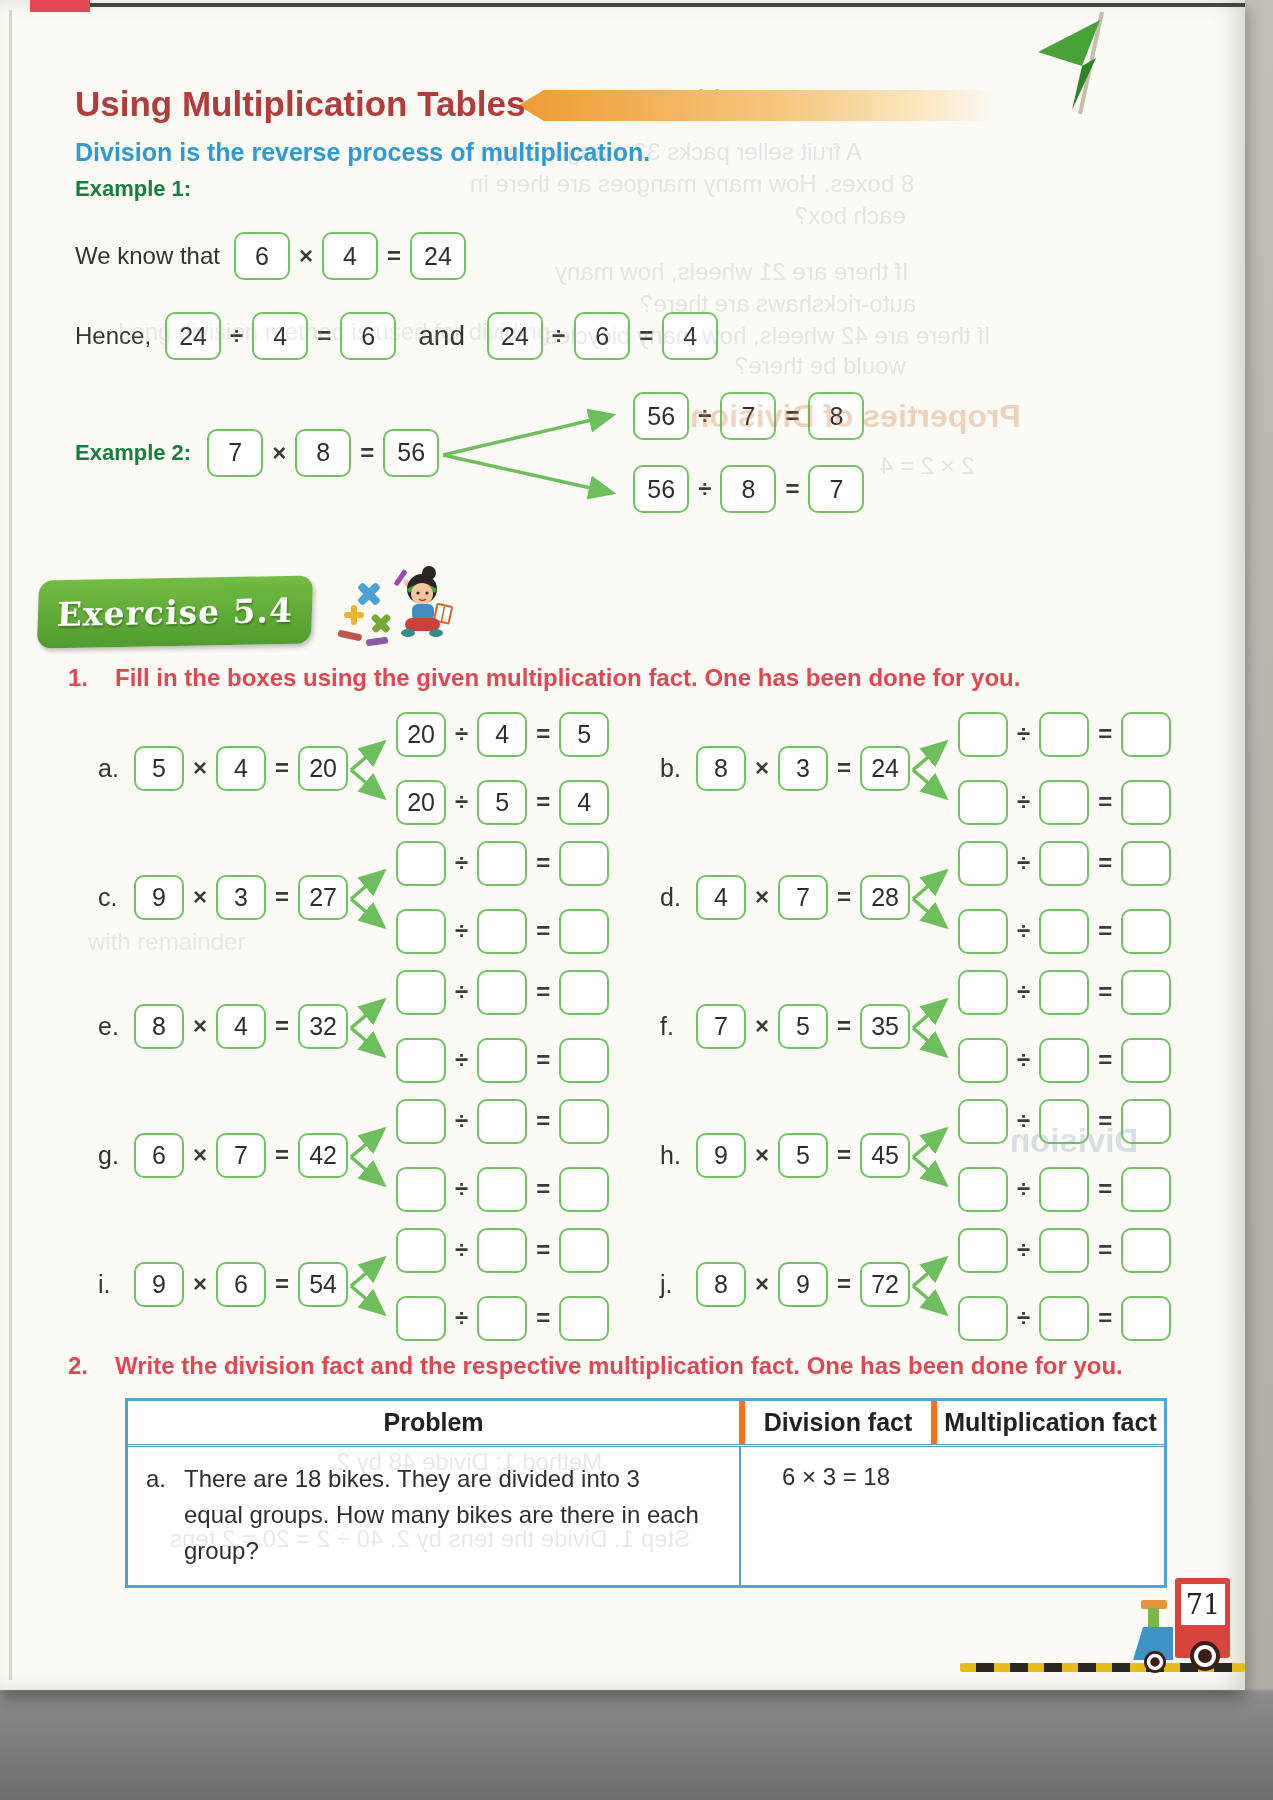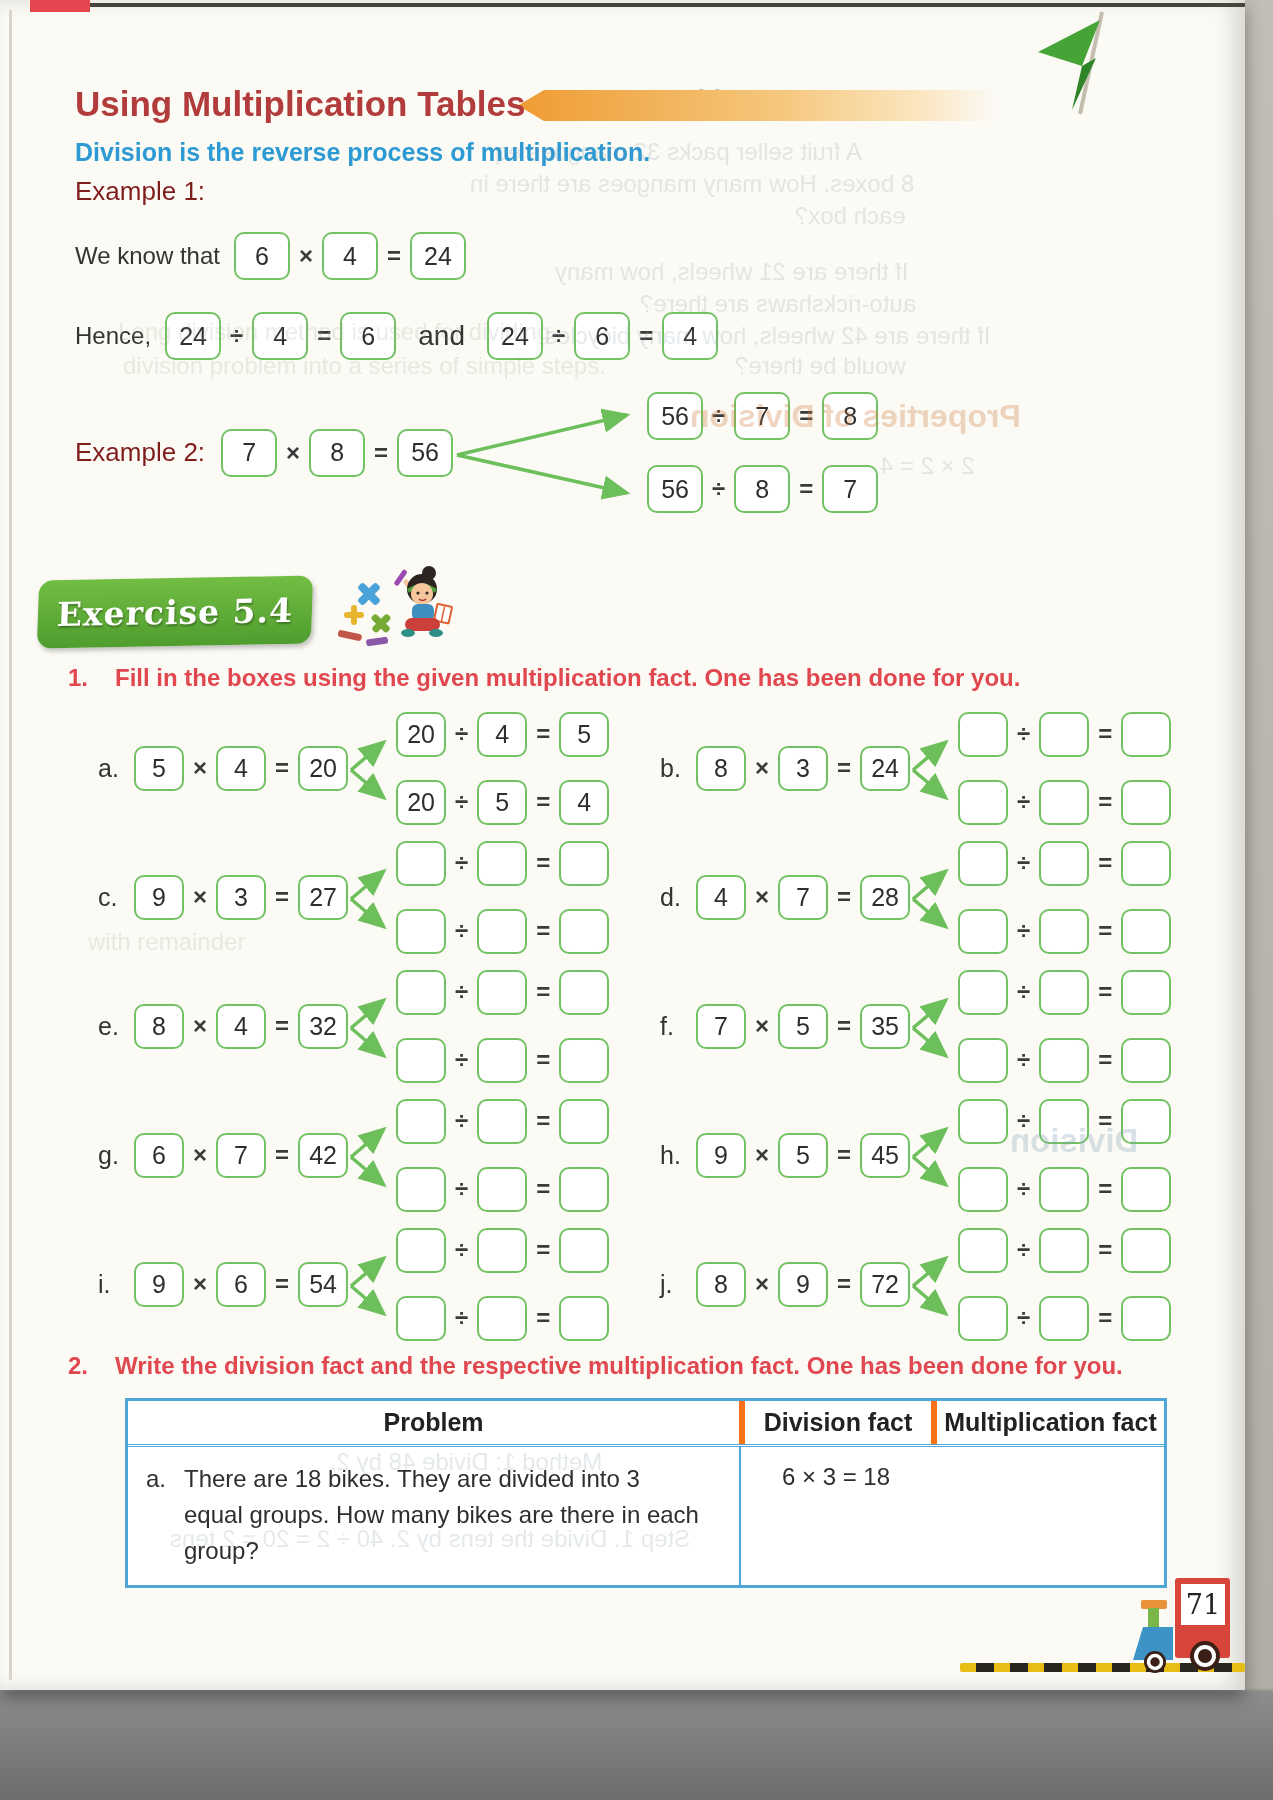--- a/index.html
+++ b/index.html
@@ -19,21 +19,21 @@
   .left-edge { position:absolute; left:9px; top:10px; width:3px; height:1670px; background:#d8d5cc; }
 
   
   .title { position:absolute; left:75px; top:84px; font-size:35px; font-weight:bold; color:#b23c3c; z-index:2; }
   .ribbon {
     position:absolute; left:518px; top:90px; width:478px; height:31px; z-index:1;
     background:linear-gradient(90deg,#ef9c33 0%,#f5c77d 55%,#fbe7c2 85%,rgba(251,231,194,0) 100%);
     clip-path:polygon(0 50%, 26px 0, 100% 0, 100% 100%, 26px 100%);
   }
   .subtitle { position:absolute; left:75px; top:138px; font-size:25px; font-weight:600; color:#2d9ad3; }
-  .ex-label { font-size:26px; font-weight:400; color:#7f1d1d; }
+  .ex-label { font-size:22px; font-weight:700; color:#15803d; }
   .ex1-label { position:absolute; left:75px; top:176px; }
 
   
   .eqrow { position:absolute; display:flex; align-items:center; }
   .box {
     width:50px; height:45px; background:#fff;
     border:2.5px solid #72c263; border-radius:10px;
     display:flex; align-items:center; justify-content:center;
     font-size:25px; color:#2e2e2e; flex:none;
   }
@@ -614,21 +614,20 @@
   </svg>
   <div class="page-num">71</div>
 
   <div class="bleed b-head" style="left:660px; top:84px;">Problem</div>
   <div class="bleed" style="left:495px; top:138px;">A fruit seller packs 32 mangoes eq</div>
   <div class="bleed" style="left:470px; top:170px;">8 boxes. How many mangoes are there in</div>
   <div class="bleed" style="left:795px; top:202px;">each box?</div>
   <div class="bleed" style="left:555px; top:258px;">If there are 21 wheels, how many</div>
   <div class="bleed" style="left:640px; top:290px;">auto-rickshaws are there?</div>
   <div class="bleed no-flip" style="left:90px; top:318px;">Long division method is used for dividing</div>
-  <div class="bleed no-flip" style="left:95px; top:352px;">division problem into a series of simple steps.</div>
   <div class="bleed" style="left:545px; top:322px;">If there are 42 wheels, how many bicycles</div>
   <div class="bleed" style="left:735px; top:352px;">would be there?</div>
   <div class="bleed b-big" style="left:690px; top:398px;">Properties of Division</div>
   <div class="bleed" style="left:880px; top:452px;">2 × 2 = 4</div>
   <div class="bleed b-div" style="left:1010px; top:1122px;">Division</div>
   <div class="bleed no-flip" style="left:60px; top:928px;">with remainder</div>
   <div class="bleed" style="left:330px; top:1448px;">Method 1: Divide 48 by 2.</div>
   <div class="bleed" style="left:170px; top:1525px;">Step 1. Divide the tens by 2.   40 ÷ 2 = 20 = 2 tens</div>
 
 </div>

